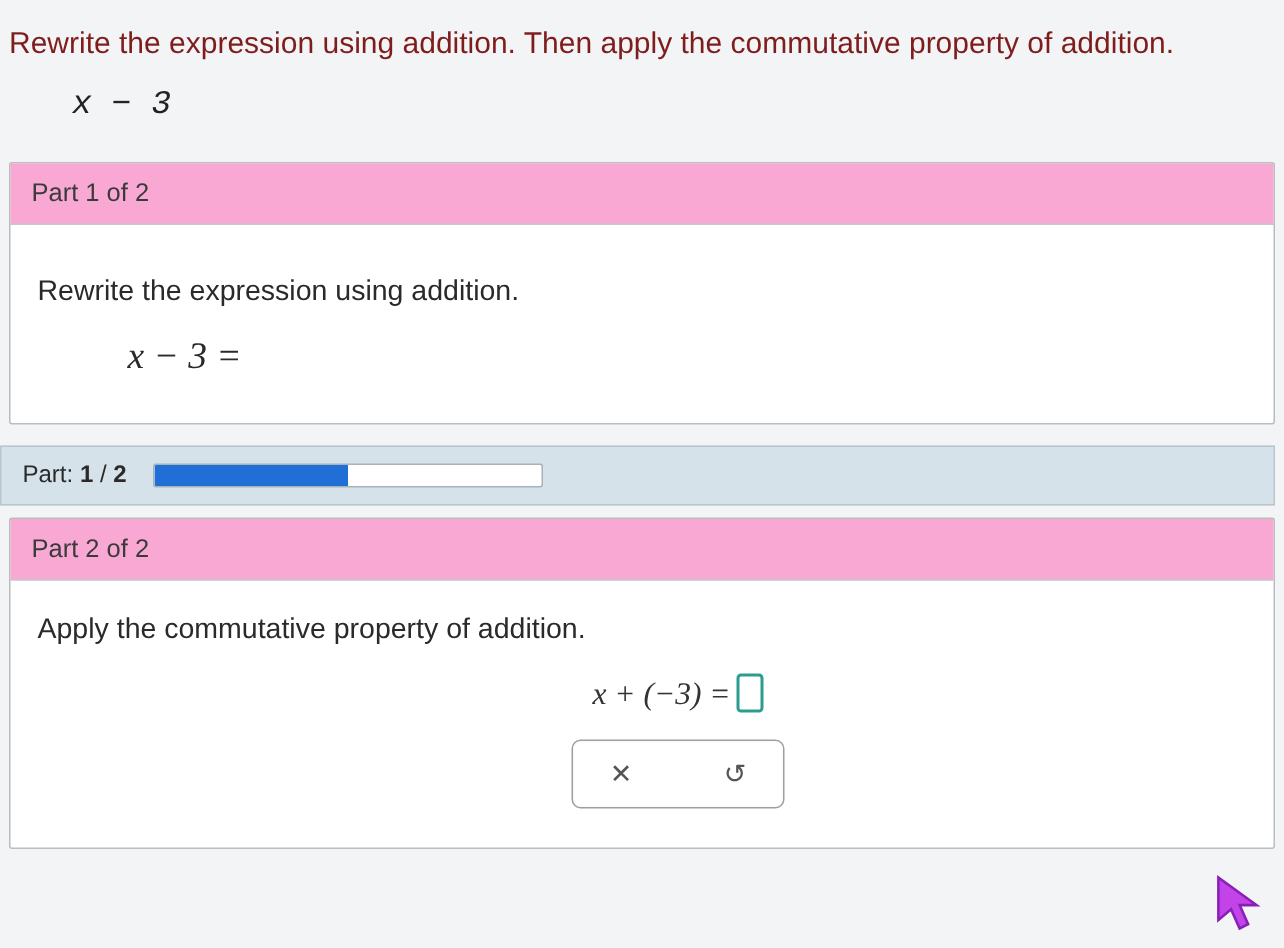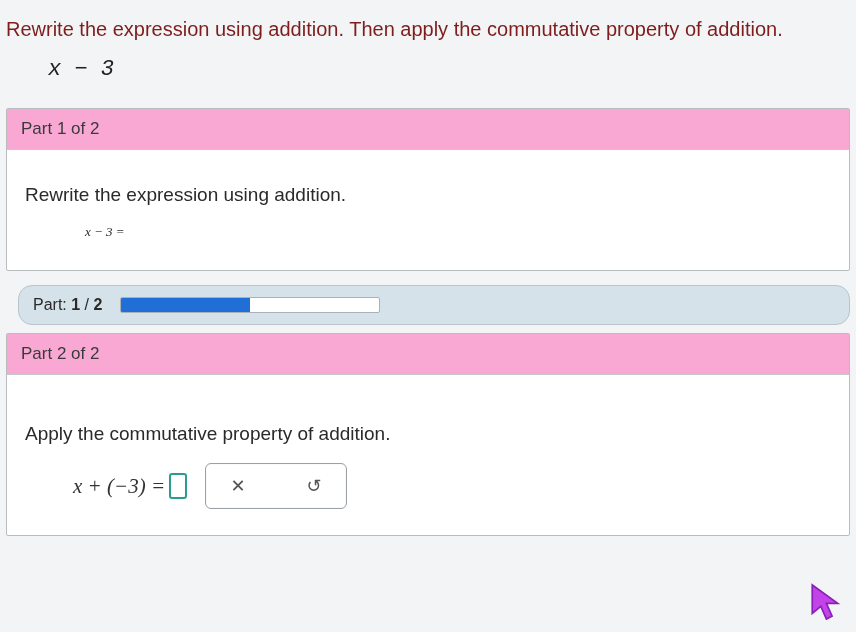--- a/index.html
+++ b/index.html
@@ -37,71 +37,71 @@
     font-size: 17px;
     color: #3a3a3a;
   }
   .panel-body {
     padding: 34px 18px 30px 18px;
     font-size: 19px;
     color: #2a2a2a;
   }
   .eq-row {
     font-family: "Times New Roman", serif;
-    font-size: 13px;
+    font-size: 25px;
     padding: 18px 0 0 60px;
     display: flex;
     align-items: center;
     gap: 6px;
   }
   .lhs { font-style: italic; white-space: pre; }
   .answer-box-1 {
     border: 1px solid #7a7f82;
     padding: 2px 8px 4px 8px;
     font-style: italic;
     border-radius: 2px;
     display: inline-block;
     line-height: 1.2;
   }
   .progress-bar-wrap {
     display: flex;
     align-items: center;
     gap: 18px;
     background: #d5e2ea;
     border: 1px solid #b8c5cd;
-    margin: 6px 6px 6px 18px;
+    margin: 6px 6px 6px 0;
     padding: 10px 14px;
-    border-radius: 14px;
+    border-radius: 0;
   }
   .progress-label { font-size: 16px; color: #2a2a2a; }
   .progress-label b { font-weight: 700; }
   .progress-track {
     width: 260px;
     height: 16px;
     background: #fff;
     border: 1px solid #a8b2b8;
     border-radius: 2px;
     overflow: hidden;
   }
   .progress-fill {
     height: 100%;
     background: #1f6fd6;
   }
   .part2-body {
     padding: 22px 18px 26px 18px;
-    margin-top: 26px;
   }
   .part2-prompt { font-size: 19px; color: #2a2a2a; }
   .eq2-row {
     font-family: "Times New Roman", serif;
     font-size: 21px;
     padding: 18px 0 0 48px;
     display: flex;
     align-items: center;
     gap: 18px;
+    flex-direction: column;
   }
   .eq2-lhs {
     font-style: italic;
     display: flex;
     align-items: center;
     gap: 4px;
   }
   .input-slot {
     border: 2px solid #2a9d8f;
     width: 18px;

